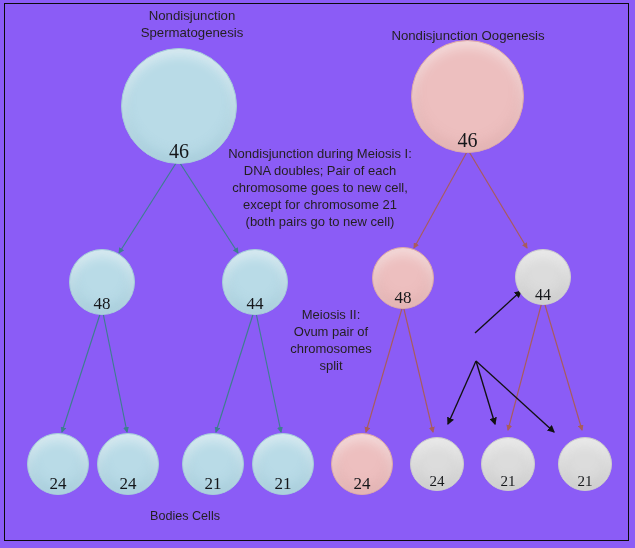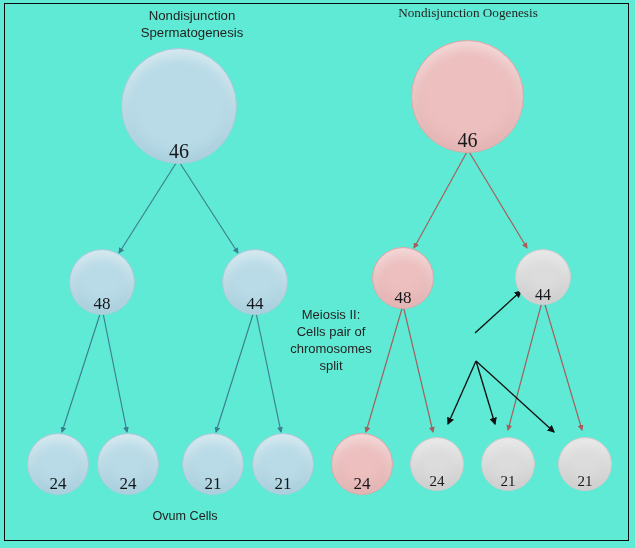--- a/index.html
+++ b/index.html
@@ -1,21 +1,21 @@
 <!DOCTYPE html>
 <html><head>
 <meta charset="utf-8">
 <title>Nondisjunction Diagram</title>
 <style>
   html,body{margin:0;padding:0;background:#ffffff;}
   body{font-family:"Liberation Sans", sans-serif;}
   #stage{
     position:relative;
     width:635px;height:548px;
-    background:#5eead4;
+    background:#8b5cf6;
     overflow:hidden;
   }
   #frame{
     position:absolute;
     left:4px;top:3px;
     width:625px;height:538px;
     border:1.6px solid #0a0a0a;
     box-sizing:border-box;
     pointer-events:none;
   }
@@ -103,30 +103,35 @@
       <line x1="475" y1="333" x2="521" y2="291" stroke="#111111" stroke-width="1.35" marker-end="url(#ah-black)"></line>
       <line x1="476" y1="361" x2="448" y2="424" stroke="#111111" stroke-width="1.35" marker-end="url(#ah-black)"></line>
       <line x1="476" y1="361" x2="495" y2="424" stroke="#111111" stroke-width="1.35" marker-end="url(#ah-black)"></line>
       <line x1="476" y1="361" x2="554" y2="432" stroke="#111111" stroke-width="1.35" marker-end="url(#ah-black)"></line>
     </g>
   </svg>
 
   <div class="label title-label" style="left:92px;top:7px;width:200px;">Nondisjunction
 Spermatogenesis</div>
 
-  <div class="label title-label" style="left:368px;top:4px;width:200px;font-family:Liberation Serif, serif;">Nondisjunction Oogenesis</div>
+  <div class="label title-label" style="left:368px;top:27px;width:200px;">Nondisjunction Oogenesis</div>
 
+  <div class="label note-label" style="left:212px;top:146px;width:216px;">Nondisjunction during Meiosis I:
+DNA doubles; Pair of each
+chromosome goes to new cell,
+except for chromosome 21
+(both pairs go to new cell)</div>
 
   <div class="label note-label" style="left:278px;top:307px;width:106px;">Meiosis II:
-Cells pair of
+Ovum pair of
 chromosomes
 split</div>
 
 
-  <div class="label small-label" style="left:90px;top:508px;width:190px;">Ovum Cells</div>
+  <div class="label small-label" style="left:90px;top:508px;width:190px;">Bodies Cells</div>
 
 
   <div class="node blue" style="left:121px;top:48px;width:116px;height:116px;font-size:20px;">
     <span>46</span>
   </div>
 
   <div class="node blue" style="left:69px;top:249px;width:66px;height:66px;font-size:17px;">
     <span>48</span>
   </div>
 

